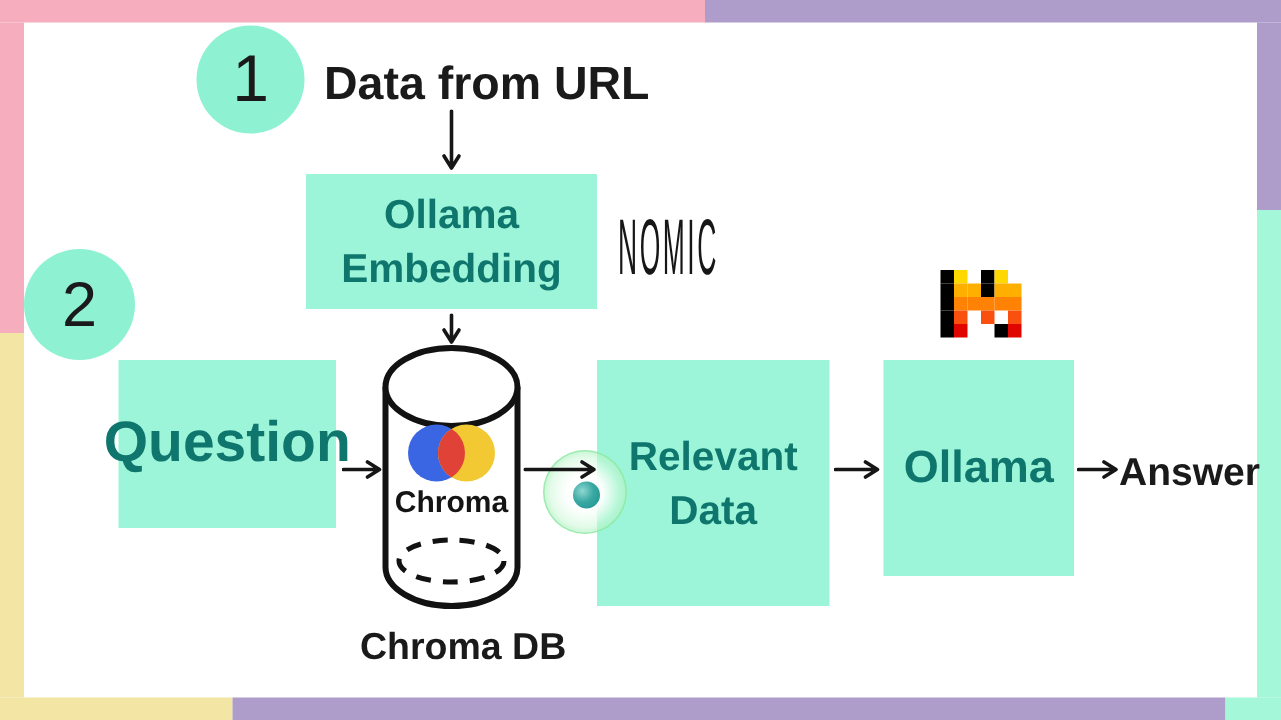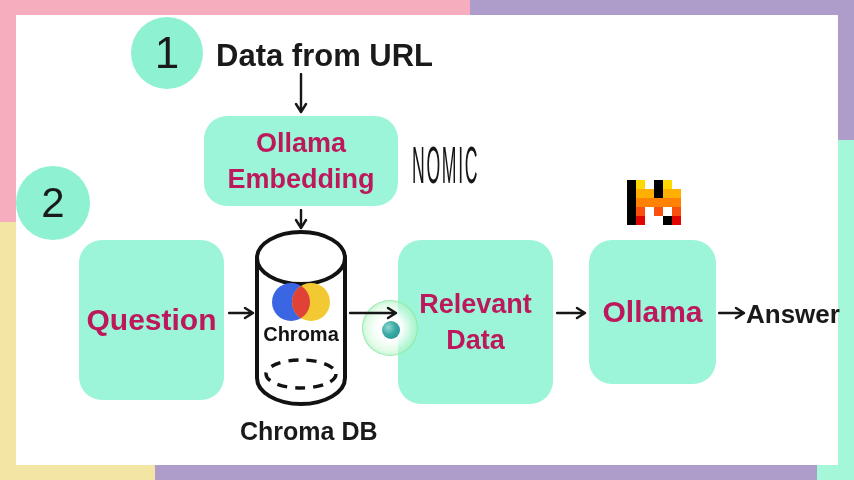--- a/index.html
+++ b/index.html
@@ -17,24 +17,24 @@
     position:absolute;background:#8DF1D2;border-radius:50%;
     display:flex;align-items:center;justify-content:center;
     color:#1a1a1a;font-weight:400;z-index:5;
   }
   #step1{left:131px;top:17px;width:72px;height:72px;font-size:44px;}
   #step2{left:16px;top:166px;width:74px;height:74px;font-size:42px;}
 
   .node-box{
     position:absolute;background:#9CF5D8;
     display:flex;flex-direction:column;align-items:center;justify-content:center;
-    text-align:center;font-weight:700;color:#be185d;line-height:1.35;z-index:2;border-radius:23px;
+    text-align:center;font-weight:700;color:#0f766e;line-height:1.35;z-index:2;
   }
   #box-embedding{left:204px;top:116px;width:194px;height:90px;font-size:27px;}
-  #box-question{left:79px;top:240px;width:145px;height:160px;font-size:30px;}
+  #box-question{left:79px;top:240px;width:145px;height:112px;font-size:38px;}
   #box-relevant{left:398px;top:240px;width:155px;height:164px;font-size:27px;}
   #box-ollama{left:589px;top:240px;width:127px;height:144px;font-size:30px;}
 
   .floating-label{position:absolute;color:#1a1a1a;white-space:nowrap;}
   #lbl-data-url{left:216px;top:38px;font-size:31px;font-weight:600;}
   #lbl-vector-db{left:240px;top:417px;width:130px;text-align:center;font-size:25px;font-weight:600;}
   #lbl-answer{left:746px;top:299px;font-size:26px;font-weight:600;}
 
   #nomic{
     left:412px;top:135px;font-size:42px;font-weight:400;letter-spacing:4px;

